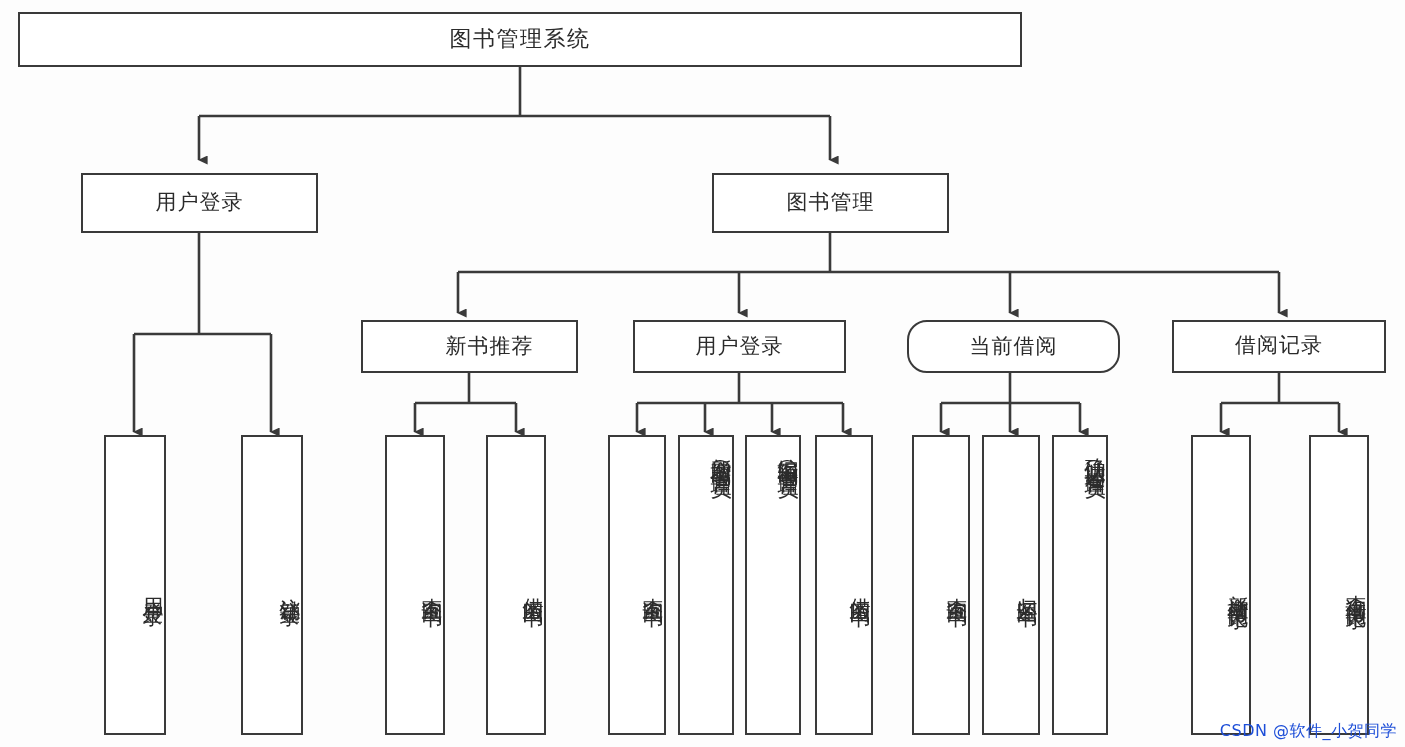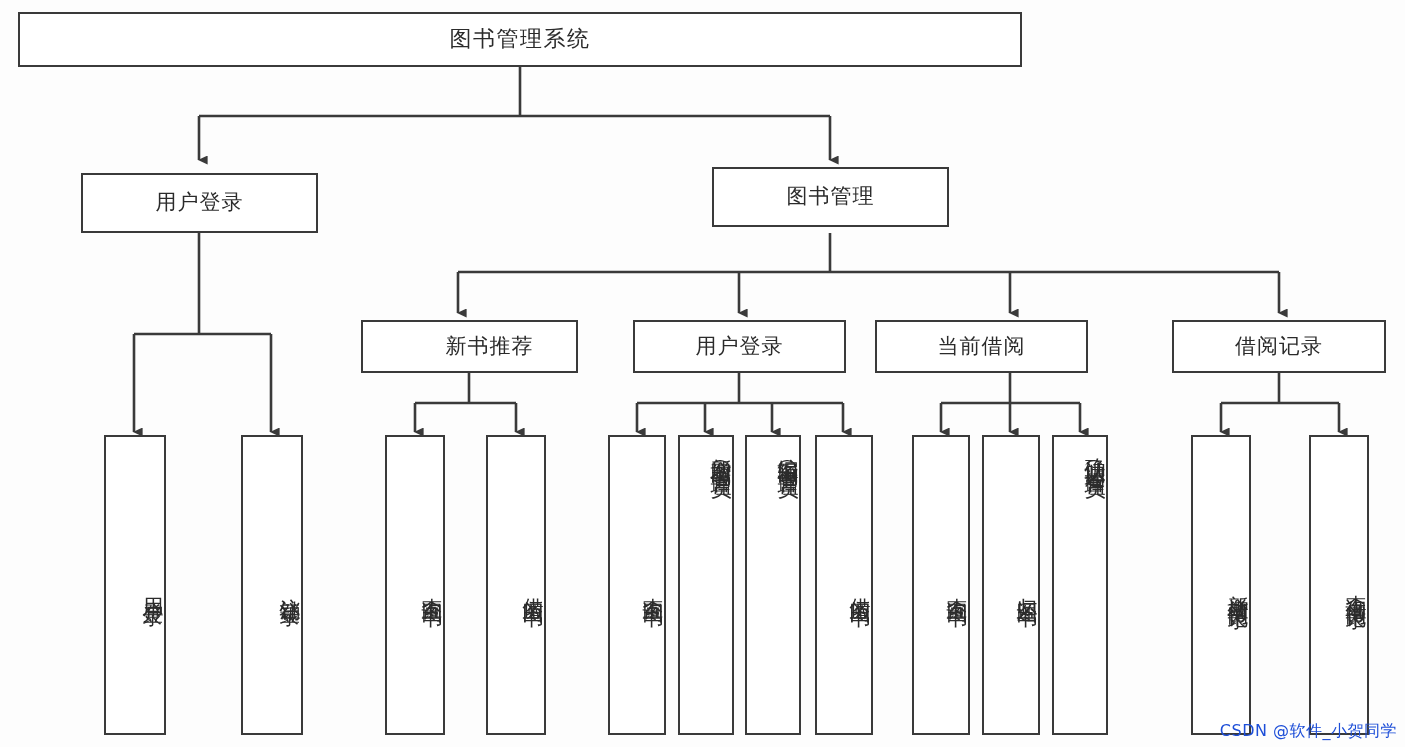--- a/index.html
+++ b/index.html
@@ -122,29 +122,29 @@
       <path d="M1221,403 L1339,403"></path>
       <path d="M1221,403 L1221,432" marker-end="url(#arrow)"></path>
       <path d="M1339,403 L1339,432" marker-end="url(#arrow)"></path>
     </g>
   </svg>
 
   <div class="node horiz root" style="left:18px; top:12px; width:1004px; height:55px;">图书管理系统</div>
 
   <div class="node horiz" style="left:81px; top:173px; width:237px; height:60px;">用户登录</div>
 
-  <div class="node horiz" style="left:712px; top:167px; width:237px; height:60px;">图书管理</div>
+  <div class="node horiz" style="left:712px; top:173px; width:237px; height:60px;">图书管理</div>
 
   <div class="node horiz" style="left:361px; top:320px; width:217px; height:53px;padding-left:40px;">新书推荐</div>
 
   <div class="node horiz" style="left:633px; top:320px; width:213px; height:53px;">用户登录</div>
 
-  <div class="node horiz" style="left:875px; top:320px; width:213px; height:53px;">当前借阅</div>
+  <div class="node horiz" style="left:907px; top:320px; width:213px; height:53px;border-radius:20px;">当前借阅</div>
 
-  <div class="node horiz" style="left:1172px; top:320px; width:214px; height:53px;">借阅记录</div>
+  <div class="node horiz" style="left:1172px; top:320px; width:214px; height:53px;font-family:Liberation Mono, monospace;">借阅记录</div>
 
   <div class="node vert" style="left:104px; top:435px; width:62px; height:300px;">用户登录</div>
 
   <div class="node vert" style="left:241px; top:435px; width:62px; height:300px;">注销登录</div>
 
   <div class="node vert" style="left:385px; top:435px; width:60px; height:300px;">查询图书</div>
 
   <div class="node vert" style="left:486px; top:435px; width:60px; height:300px;">借阅图书</div>
 
   <div class="node vert" style="left:608px; top:435px; width:58px; height:300px;">查询图书</div>

